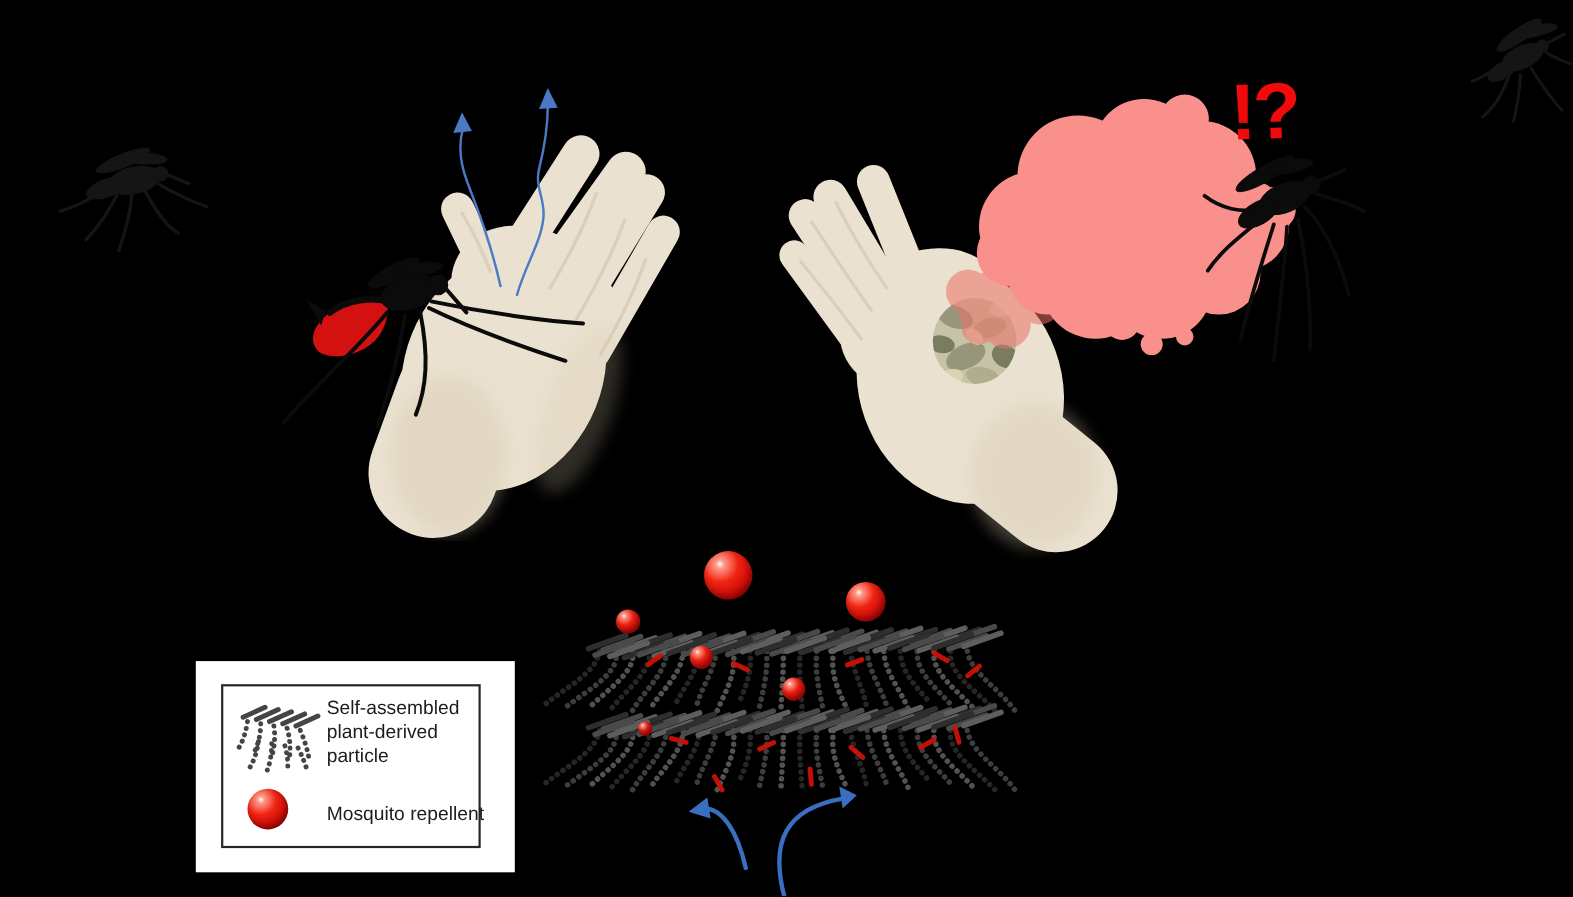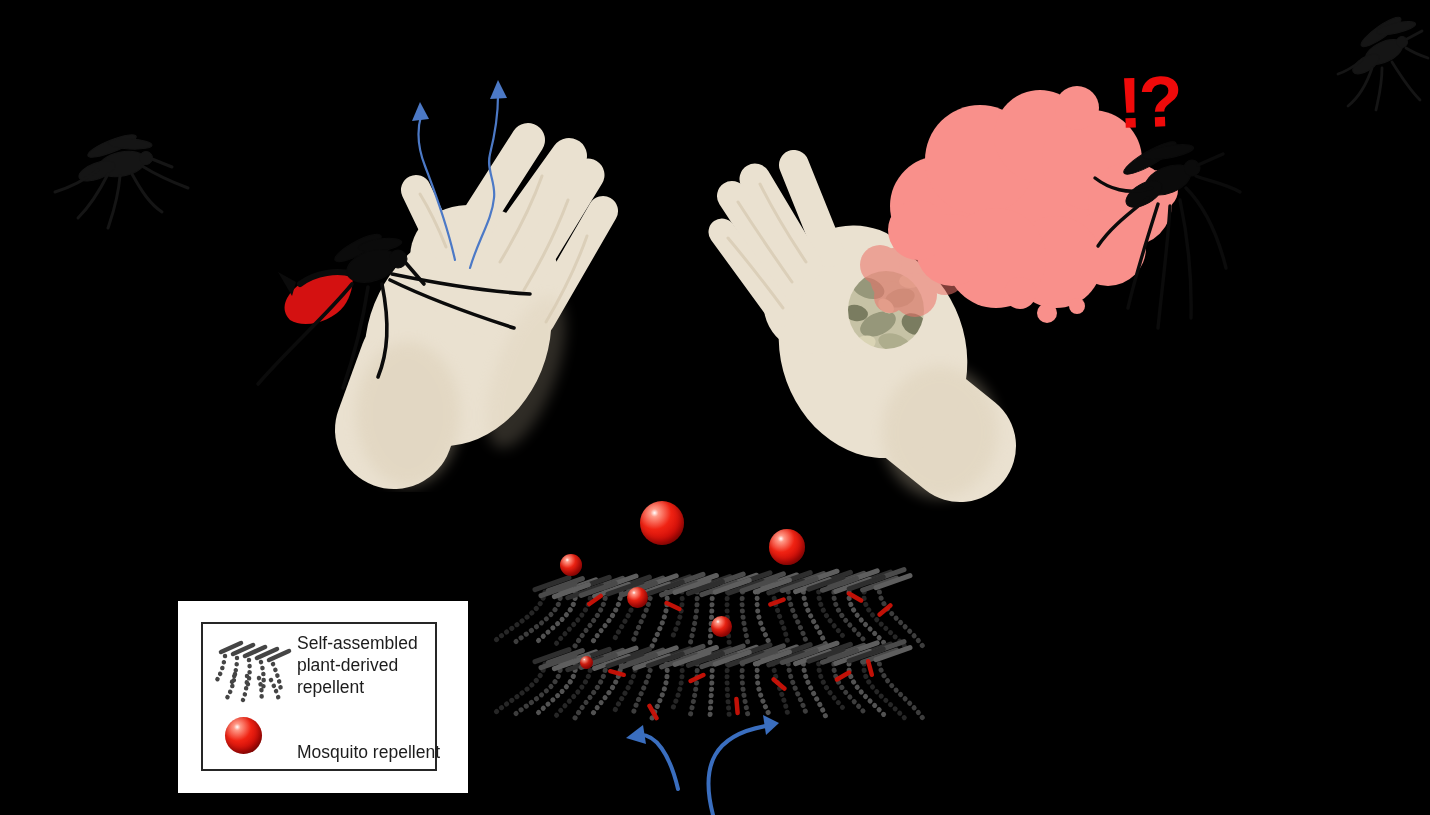--- a/index.html
+++ b/index.html
@@ -10,21 +10,21 @@
   
   .ball{position:absolute;border-radius:50%;
     background:radial-gradient(circle at 33% 27%, #ffffff 0%, #ff9a88 9%, #f02313 38%, #cc0b07 68%, #8d0302 100%);
     box-shadow:inset -2px -3px 6px rgba(0,0,0,.35);}
   
   .legend-panel{left:178px;top:601px;width:290px;height:192px;background:var(--legend-bg,#fff);}
   .legend-box{position:absolute;left:23px;top:21px;width:232px;height:145px;
     border:2px solid var(--legend-border,#262626);background:var(--legend-bg,#fff);}
   .legend-label{position:absolute;color:var(--legend-text,#1c1c1c);font-size:17.5px;line-height:22px;}
   .legend-label.l1{left:94px;top:8px;width:146px;}
-  .legend-label.l2{left:94px;top:104px;white-space:nowrap;margin-top:13px;}
+  .legend-label.l2{left:94px;top:104px;white-space:nowrap;}
   .legend-ball{left:22px;top:93px;width:37px;height:37px;}
   
   .alert{left:1118px;top:66px;font-size:72px;line-height:1;font-weight:900;
     color:var(--alert,#f00a0a);transform:rotate(-2deg);letter-spacing:-3px;}
 </style>
 </head>
 <body>
 
 <div class="canvas">
 
@@ -419,19 +419,19 @@
             <path d="M24,22 Q24,36 18,48"></path>
             <path d="M36,24 Q38,38 34,52"></path>
           <path d="M48,26 Q52,40 50,54"></path>
             <path d="M60,28 Q66,42 68,54"></path>
           <path d="M22,38 Q20,52 14,62"></path>
             <path d="M34,40 Q34,54 30,64"></path>
           <path d="M46,42 Q50,56 48,66"></path>
             <path d="M58,44 Q64,56 66,64"></path>
         </g>
       </svg>
-      <div class="legend-label l1">Self-assembled plant-derived repellent</div>
+      <div class="legend-label l1">Self-assembled plant-derived particle</div>
       <div class="ball legend-ball"></div>
       <div class="legend-label l2">Mosquito repellent</div>
     </div>
   </div>
 
 </div>
 
 </body></html>

